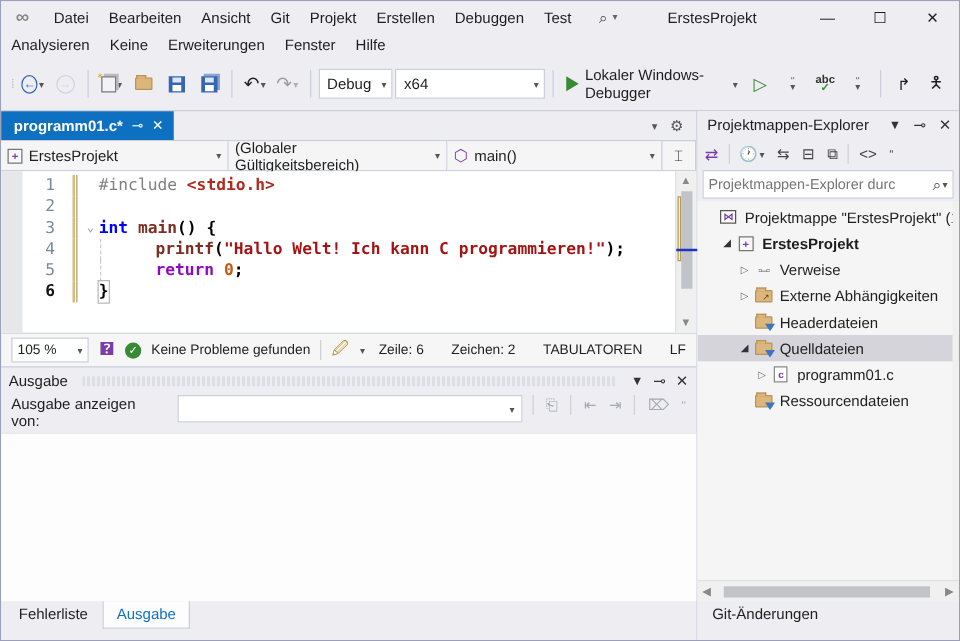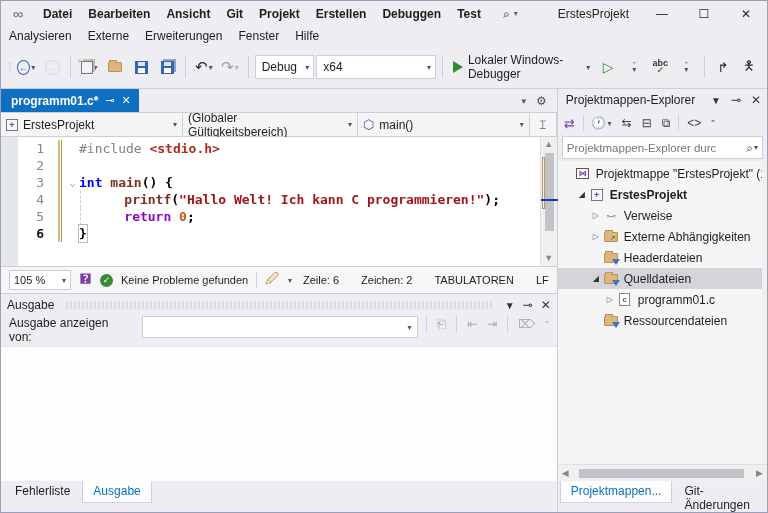--- a/index.html
+++ b/index.html
@@ -4,21 +4,21 @@
 <style>
   * { margin:0; padding:0; box-sizing:border-box; }
   html,body { width:768px; height:513px; overflow:hidden;
     font-family:"Liberation Sans", sans-serif; font-size:12px; color:#1e1e1e; }
   .window { width:768px; height:513px; background:#eeeef2; display:flex; flex-direction:column; border:1px solid #9b9fb9; }
 
   
   .titlebar { height:45px; background:#eeeef2; display:flex; flex-direction:column; }
   .tb-row1 { height:25px; display:flex; align-items:center; }
   .vs-logo { width:34px; text-align:center; color:#888; font-weight:bold; font-size:15px; }
-  .menu-row { display:flex; align-items:center;font-weight:bold; }
+  .menu-row { display:flex; align-items:center; }
   .menu-item { padding:3px 8px; cursor:default; }
   .tb-search { display:flex; align-items:center; gap:4px; margin-left:14px; color:#444; }
   .tb-search .caret { font-size:8px; color:#666; }
   .tb-title { flex:0 0 auto; margin-left:40px; font-size:12px; color:#1e1e1e; }
   .win-controls { margin-left:auto; display:flex; }
   .win-btn { width:42px; height:25px; display:flex; align-items:center; justify-content:center; font-size:12px; color:#1e1e1e; }
   .tb-row2 { height:20px; display:flex; align-items:center; }
 
   
   .toolbar { height:43px; display:flex; align-items:center; padding:0 6px; gap:2px; border-bottom:1px solid #cccedb; background:#eeeef2; }
@@ -175,21 +175,21 @@
       </div>
       <div class="tb-title">ErstesProjekt</div>
       <div class="win-controls">
         <div class="win-btn">—</div>
         <div class="win-btn">☐</div>
         <div class="win-btn">✕</div>
       </div>
     </div>
     <div class="tb-row2" id="menu-row2">
         <span class="menu-item">Analysieren</span>
-        <span class="menu-item">Externe</span>
+        <span class="menu-item">Keine</span>
         <span class="menu-item">Erweiterungen</span>
         <span class="menu-item">Fenster</span>
         <span class="menu-item">Hilfe</span>
       </div>
   </div>
 
   <div class="toolbar">
     <span class="grip">⦙</span>
     <div class="tbtn">
         <span class="backarrow">←</span>
@@ -460,18 +460,17 @@
           <div class="se-vscroll"></div>
       </div>
       <div class="se-hscroll">
         <span class="arr">◀</span>
         <span class="track">
             <span class="hthumb"></span>
           </span>
         <span class="arr">▶</span>
       </div>
       <div class="se-tabs" id="right-bottom-tabs">
-          <div class="bt-tab active">Projektmappen...</div>
           <div class="bt-tab">Git-Änderungen</div>
         </div>
     </div>
   </div>
 </div>
 
 </body></html>

